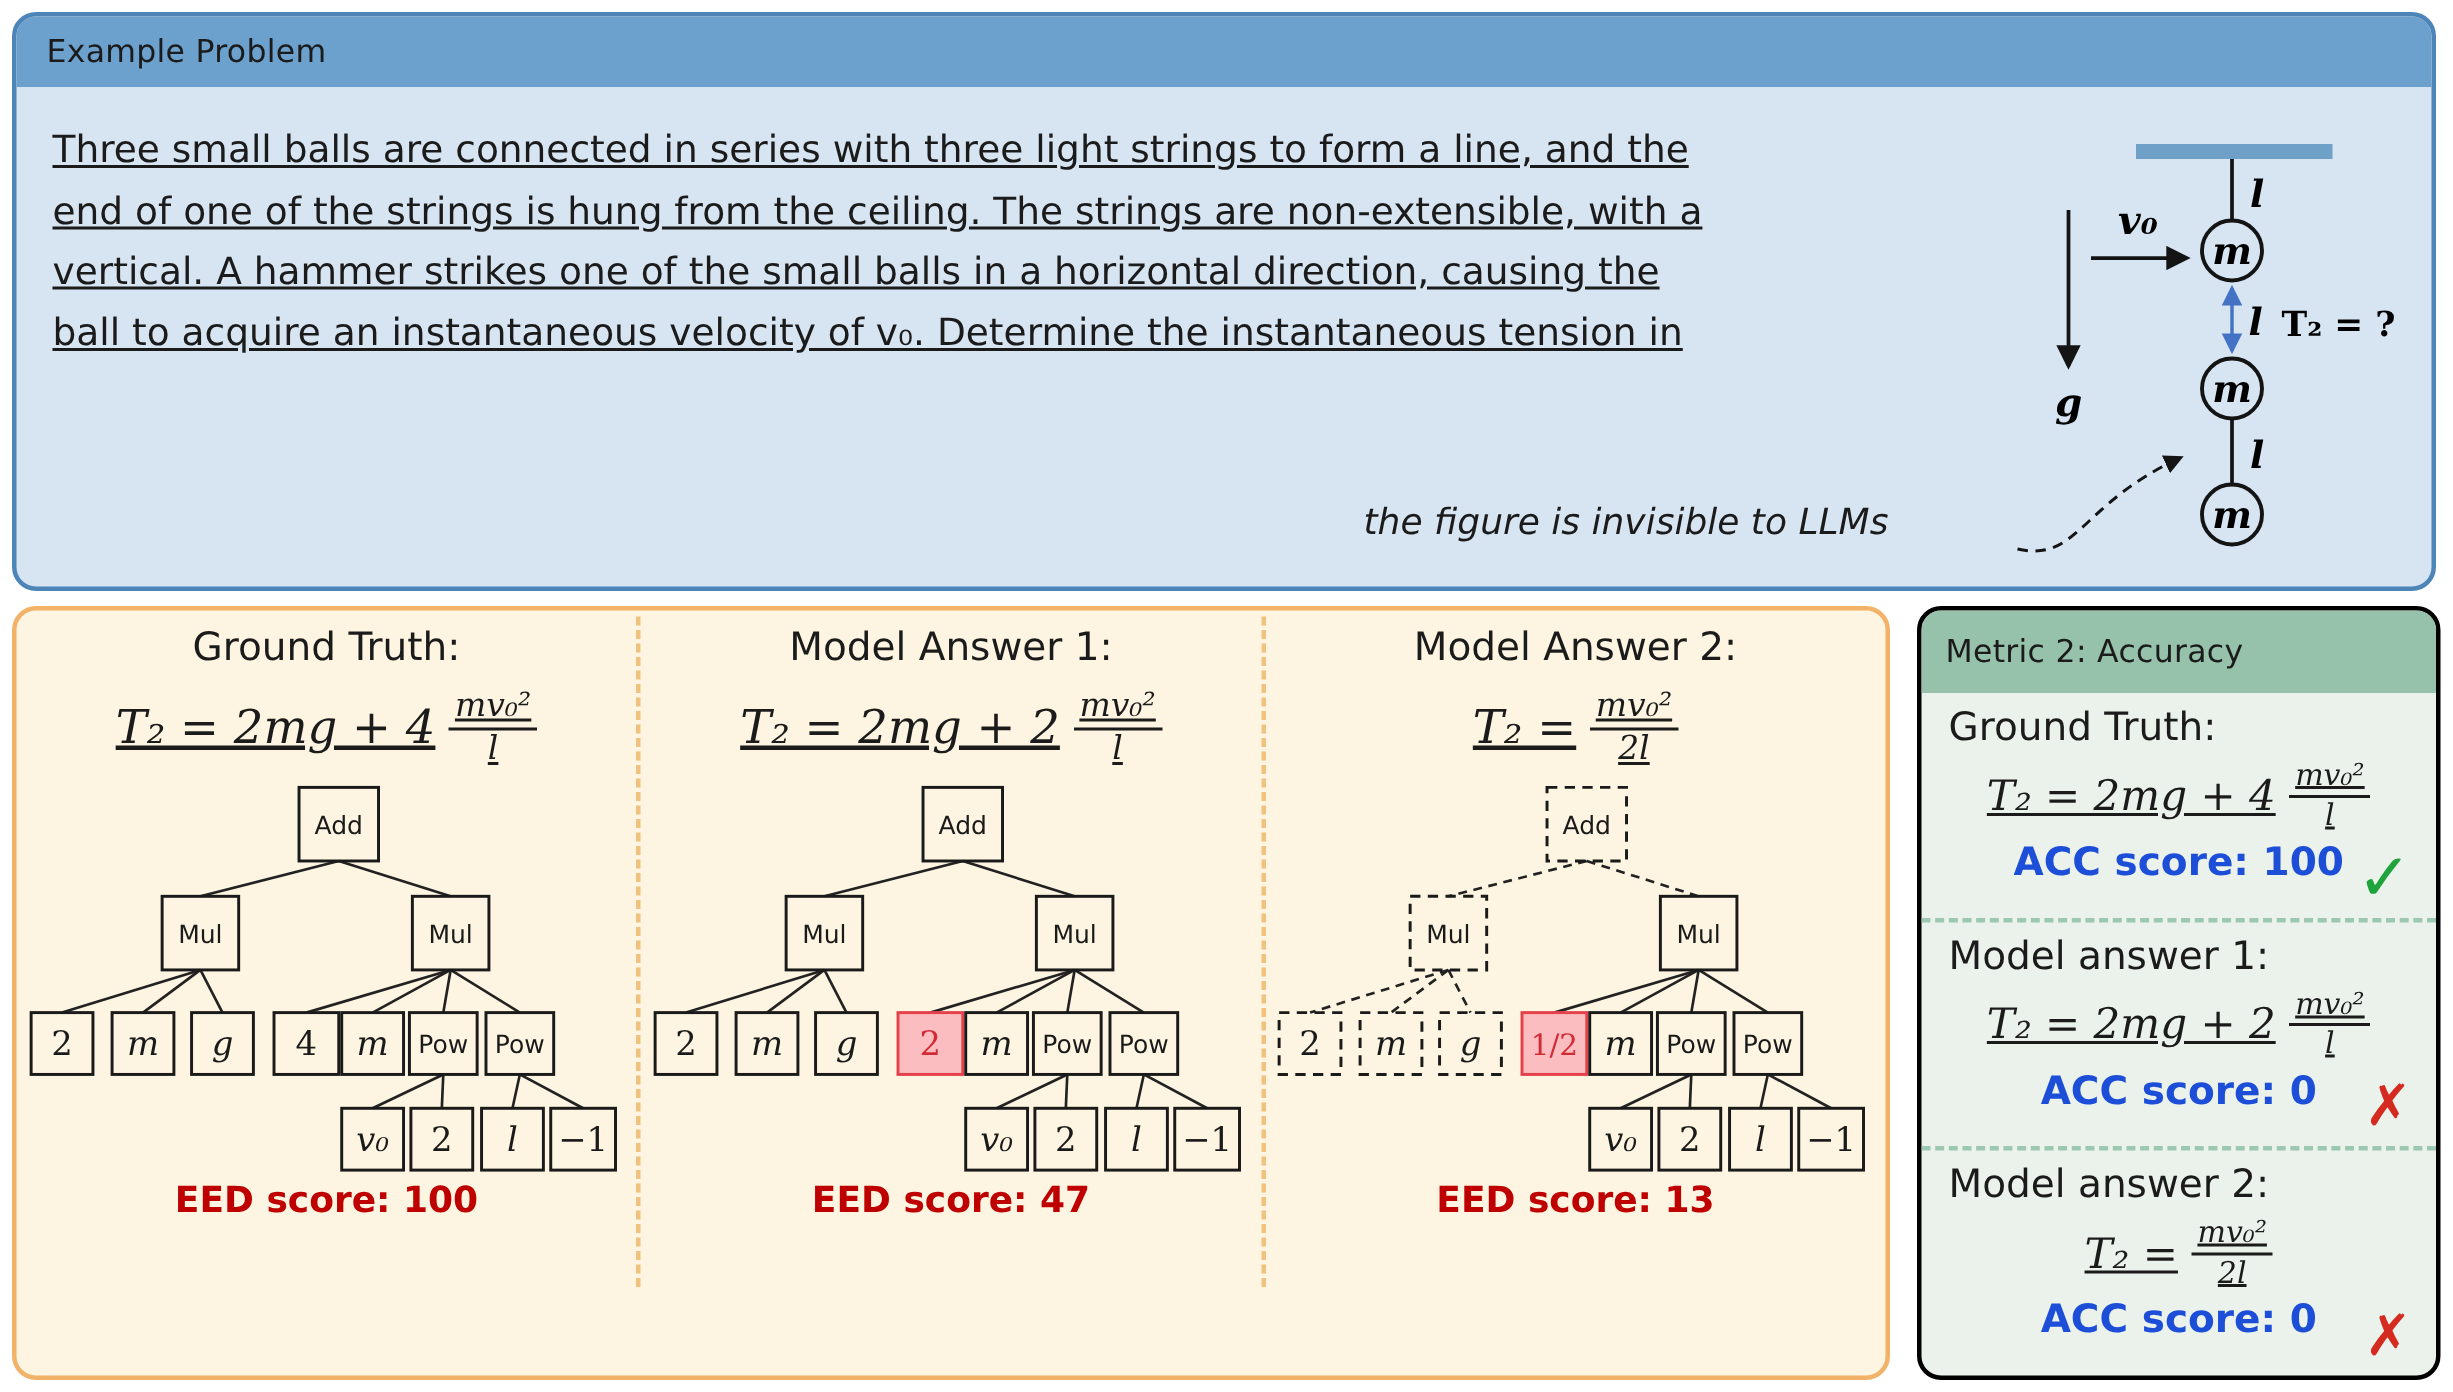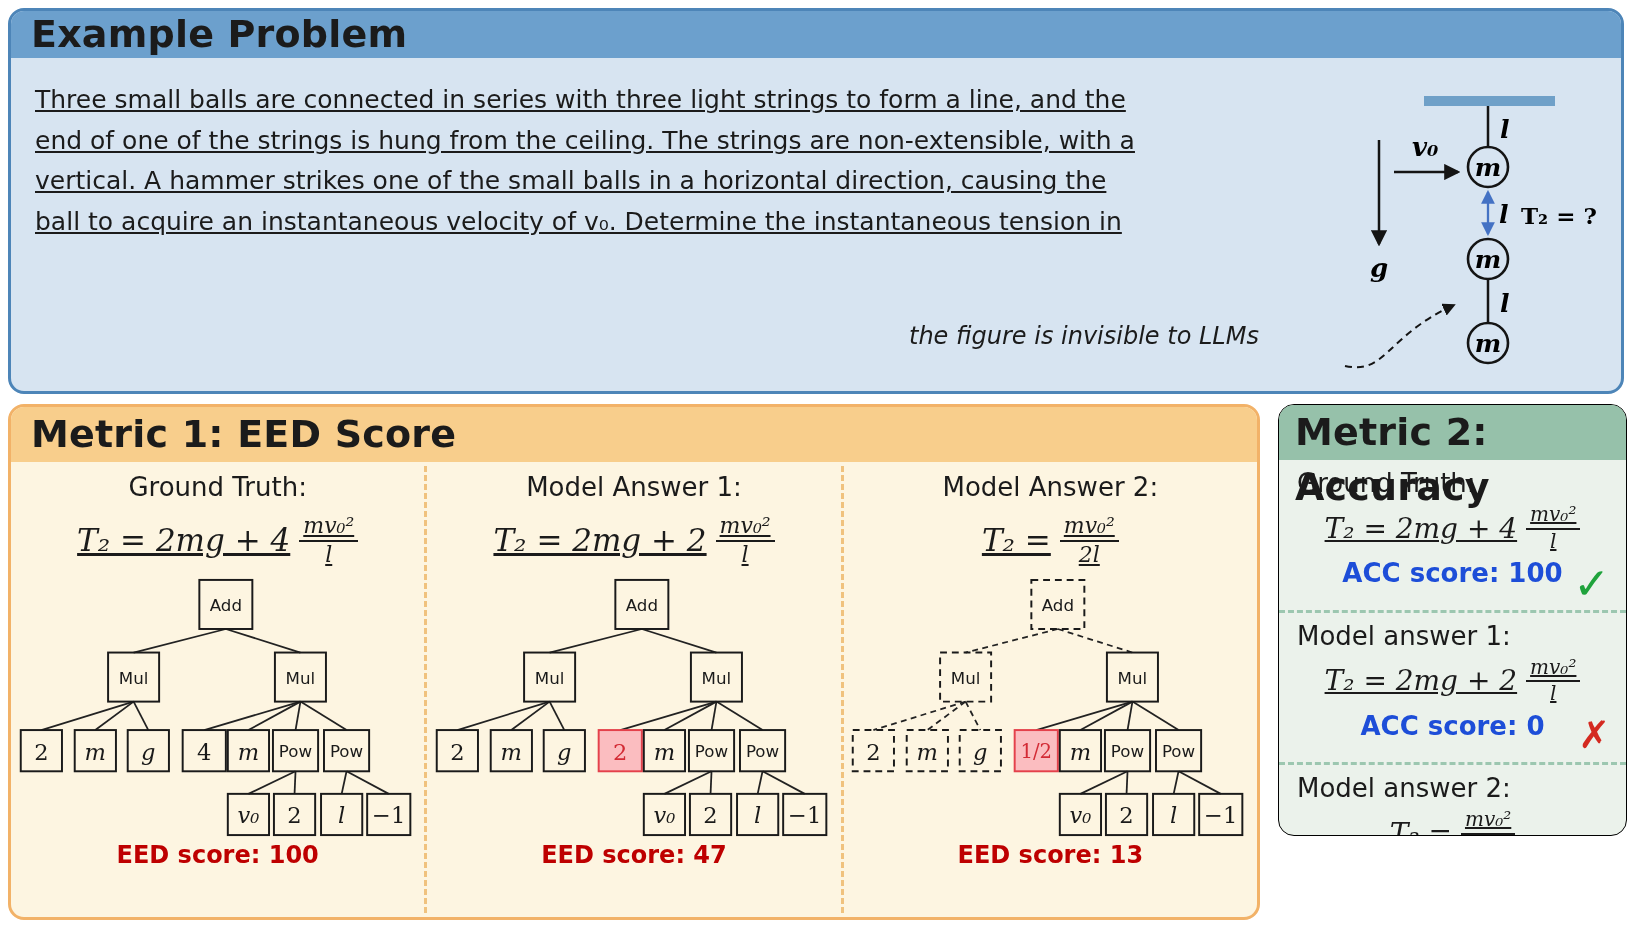--- a/index.html
+++ b/index.html
@@ -1,26 +1,26 @@
 <!DOCTYPE html>
 <html><head>
 <meta charset="utf-8">
 <style>
   html,body{margin:0;padding:0;background:#fff;}
   .page{position:relative;width:1635px;height:928px;background:#fff;
         font-family:"DejaVu Sans",sans-serif;color:#1b1b1b;overflow:hidden;}
   .panel{position:absolute;border-radius:16px;overflow:hidden;box-sizing:border-box;}
-  .panel-header{font-weight:bold;font-size:38px;letter-spacing:.2px;}
+  .panel-header{font-weight:normal;font-size:21px;letter-spacing:.2px;}
 
   
   .top-panel{left:8px;top:8px;width:1616px;height:386px;border:3px solid #4D85B8;background:#D7E4F1;}
   .top-header{background:#6CA0CD;height:47px;line-height:47px;padding-left:20px;}
   .top-body{position:relative;height:280px;text-decoration:underline;}
   .problem-text{padding:22px 0 0 24px;font-size:25px;line-height:40.5px;}
-  .figure-note{position:absolute;left:898px;top:264px;font-style:italic;font-size:24px;}
+  .figure-note{position:absolute;left:898px;top:276px;font-style:italic;font-size:24px;}
   .figure-svg{position:absolute;left:1279px;top:16px;width:345px;height:310px;}
   .ball-label,.len-label,.v-label{font-family:"DejaVu Serif",serif;font-weight:bold;font-style:italic;}
   .ball-label{font-size:25px;text-anchor:middle;}
   .len-label{font-size:25px;}
   .v-label{font-size:26px;}
   .tension-label{font-family:"DejaVu Serif",serif;font-weight:bold;font-size:23px;}
 
   
   .formula{display:flex;justify-content:center;align-items:center;
            font-family:"DejaVu Serif",serif;font-style:italic;text-decoration:underline;}
@@ -33,21 +33,21 @@
   .orange-body{display:flex;height:455px;}
   .col{flex:1 1 0;position:relative;display:flex;flex-direction:column;align-items:center;min-width:0;}
   .vdivider{width:0;border-left:3px dashed #F0C27E;margin:4px 0;}
   .col-header{font-size:26px;margin-top:10px;}
   .col .formula{height:72px;font-size:31px;margin-top:2px;}
   .col .frac{font-size:22px;}
   .tree{width:412px;height:263px;flex:0 0 auto;}
   .score{font-size:24px;font-weight:bold;color:#BE0000;margin-top:2px;}
 
   
-  .green-panel{left:1278px;top:404px;width:349px;height:432px;border:1px solid #000000;background:#EBF2EB;}
+  .green-panel{left:1278px;top:404px;width:349px;height:516px;border:3px solid #000000;background:#EBF2EB;}
   .green-header{background:#96C1AA;height:55px;line-height:55px;padding-left:16px;}
   .green-body{display:flex;flex-direction:column;height:455px;}
   .m2-section{flex:1 1 0;position:relative;padding:2px 10px 0;}
   .m2-section.bordered{border-top:3px dashed #9CC7B0;}
   .m2-label{font-size:26px;margin:6px 0 0 8px;}
   .m2-formula{height:60px;font-size:28px;margin-top:0;}
   .m2-formula .frac{font-size:20px;}
   .m2-score{text-align:center;font-size:26px;font-weight:bold;color:#1d4ed8;}
   .mark{position:absolute;right:16px;bottom:4px;font-size:44px;font-weight:bold;line-height:1;}
   .mark.check{color:#1FA33C;}
@@ -97,23 +97,20 @@
         <line x1="198" y1="206" x2="198" y2="248" stroke="#141414" stroke-width="2.5"></line>
         <text x="210" y="238" class="len-label">l</text>
         <circle cx="198" cy="269" r="20" fill="none" stroke="#141414" stroke-width="2.6"></circle>
         <text x="198" y="278" class="ball-label">m</text>
         <path d="M55,292 C96,301 96,262 164,231" fill="none" stroke="#141414" stroke-width="2" stroke-dasharray="7,5" marker-end="url(#ah)"></path>
       </svg>
     </div>
   </section>
 
   <section class="panel orange-panel">
-    <div class="panel-header orange-header">
-      <span>Metric 1: EED Score</span>
-    </div>
     <div class="orange-body">
 
       <div class="col">
         <div class="col-header">Ground Truth:</div>
         <div class="formula">
           <span>T₂ = 2mg + 4</span>
           <span class="frac">
             <span class="fnum">mv₀²</span>
             <span class="fden">l</span>
           </span>

